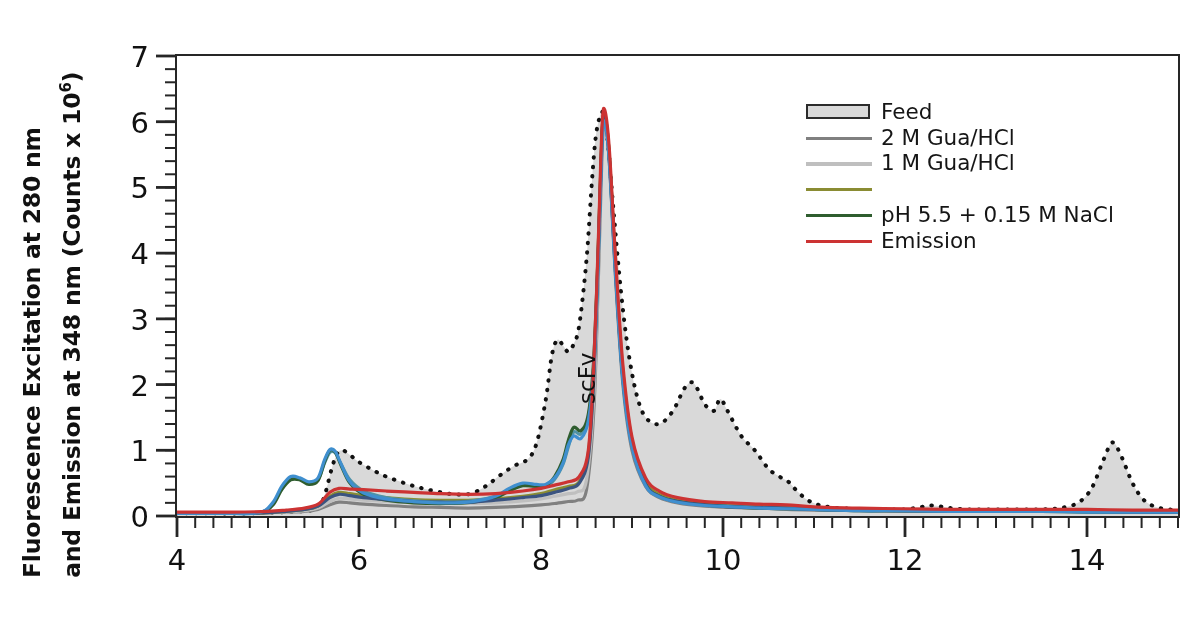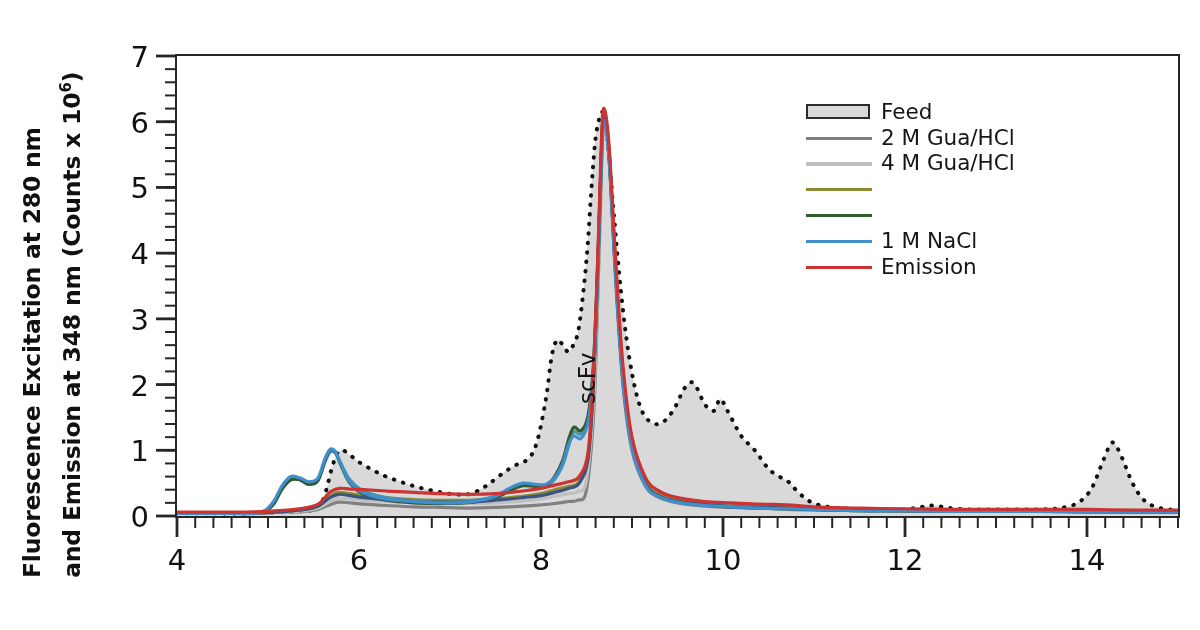--- a/index.html
+++ b/index.html
@@ -299,37 +299,32 @@
       <div class="legend-row">
         <div class="legend-key">
           <div class="legend-line" style="background: rgb(128, 128, 128);"></div>
         </div>
         <div class="legend-text">2 M Gua/HCl</div>
       </div>
       <div class="legend-row">
         <div class="legend-key">
           <div class="legend-line" style="background: rgb(191, 191, 191);"></div>
         </div>
-        <div class="legend-text">4 M Gua/HCl</div>
+        <div class="legend-text">1 M Gua/HCl</div>
       </div>
       <div class="legend-row">
         <div class="legend-key">
           <div class="legend-line" style="background: rgb(138, 140, 51);"></div>
         </div>
       </div>
       <div class="legend-row">
         <div class="legend-key">
           <div class="legend-line" style="background: rgb(47, 93, 47);"></div>
         </div>
-      </div>
-      <div class="legend-row">
-        <div class="legend-key">
-          <div class="legend-line" style="background: rgb(63, 143, 207);"></div>
-        </div>
-        <div class="legend-text">1 M NaCl</div>
+        <div class="legend-text">pH 5.5 + 0.15 M NaCl</div>
       </div>
       <div class="legend-row">
         <div class="legend-key">
           <div class="legend-line" style="background: rgb(204, 51, 51);"></div>
         </div>
         <div class="legend-text">Emission</div>
       </div>
     </div>
 
 </div>

